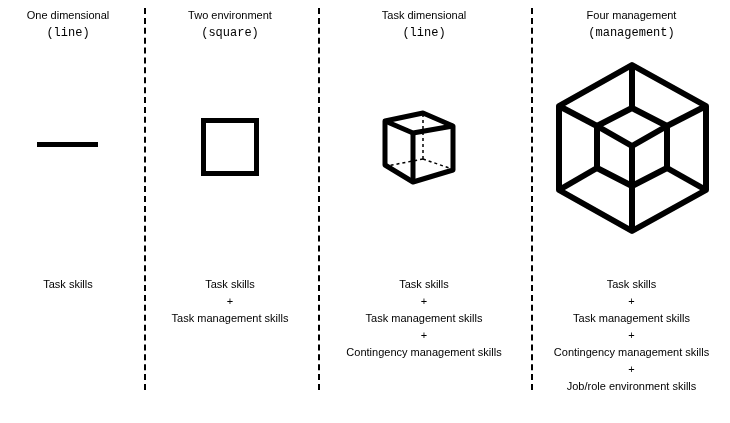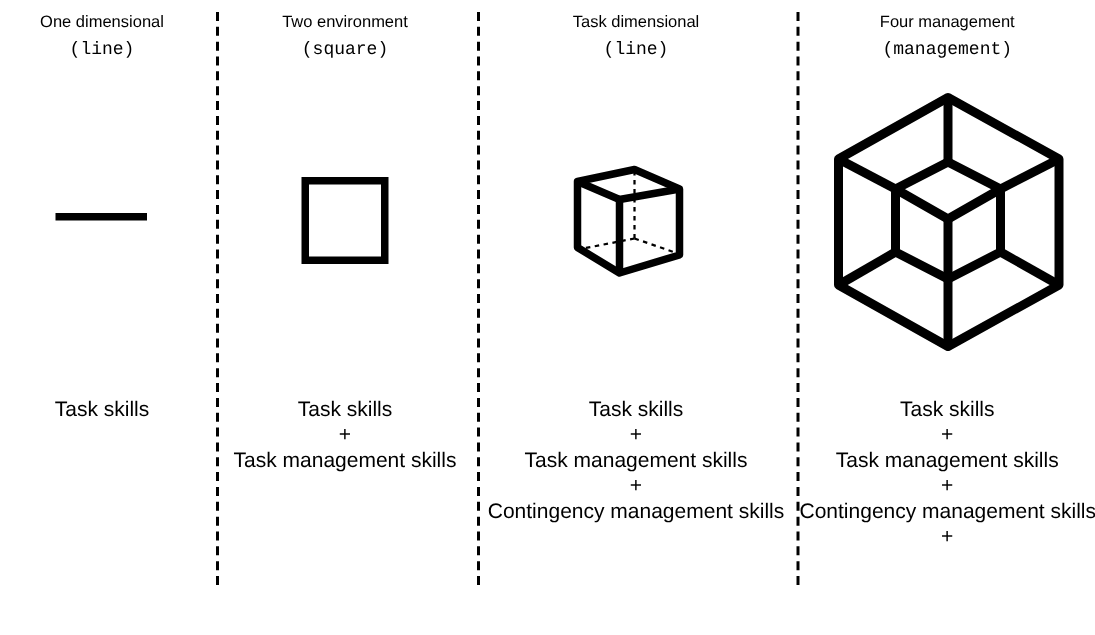--- a/index.html
+++ b/index.html
@@ -1,21 +1,21 @@
 <!DOCTYPE html>
 <html><head>
 <meta charset="utf-8">
 <style>
   html, body { margin: 0; padding: 0; background: #ffffff; }
   body { width: 730px; height: 423px; position: relative; overflow: hidden;
          font-family: "Liberation Sans", "DejaVu Sans", sans-serif; color: #000; }
   .col { position: absolute; top: 0; text-align: center; }
   .title { position: absolute; left: 0; right: 0; top: 5px; font-size: 11px; line-height: 20px; white-space: nowrap; }
   .subtitle { position: absolute; left: 0; right: 0; top: 25px; font-size: 12px; line-height: 16px; white-space: nowrap; font-family: Liberation Mono, monospace; }
-  .skills { position: absolute; left: 0; right: 0; top: 264px; font-size: 14px; line-height: 17px; white-space: nowrap; }
+  .skills { position: absolute; left: 0; right: 0; top: 276px; font-size: 11px; line-height: 17px; white-space: nowrap; }
   .skills div { height: 17px; }
   .divider { position: absolute; top: 8px; width: 0; height: 382px;
              border-left: 2px dashed #000; }
   svg.shapes { position: absolute; left: 0; top: 0; }
 </style>
 </head>
 <body>
 
 <div class="col" style="left:0; width:136px;">
   <div class="title">One dimensional</div>
@@ -56,20 +56,21 @@
 <div class="col" style="left:533px; width:197px;">
   <div class="title">Four management</div>
   <div class="subtitle">(management)</div>
   <div class="skills">
     <div>Task skills</div>
     <div>+</div>
     <div>Task management skills</div>
     <div>+</div>
     <div>Contingency management skills</div>
     <div>+</div>
+    <div>Job/role environment skills</div>
   </div>
 </div>
 
 <svg class="shapes" width="730" height="423" viewBox="0 0 730 423">
 
   <g>
     <line x1="37" y1="144.5" x2="98" y2="144.5" stroke="#000" stroke-width="5"></line>
   </g>
 
   <g>

